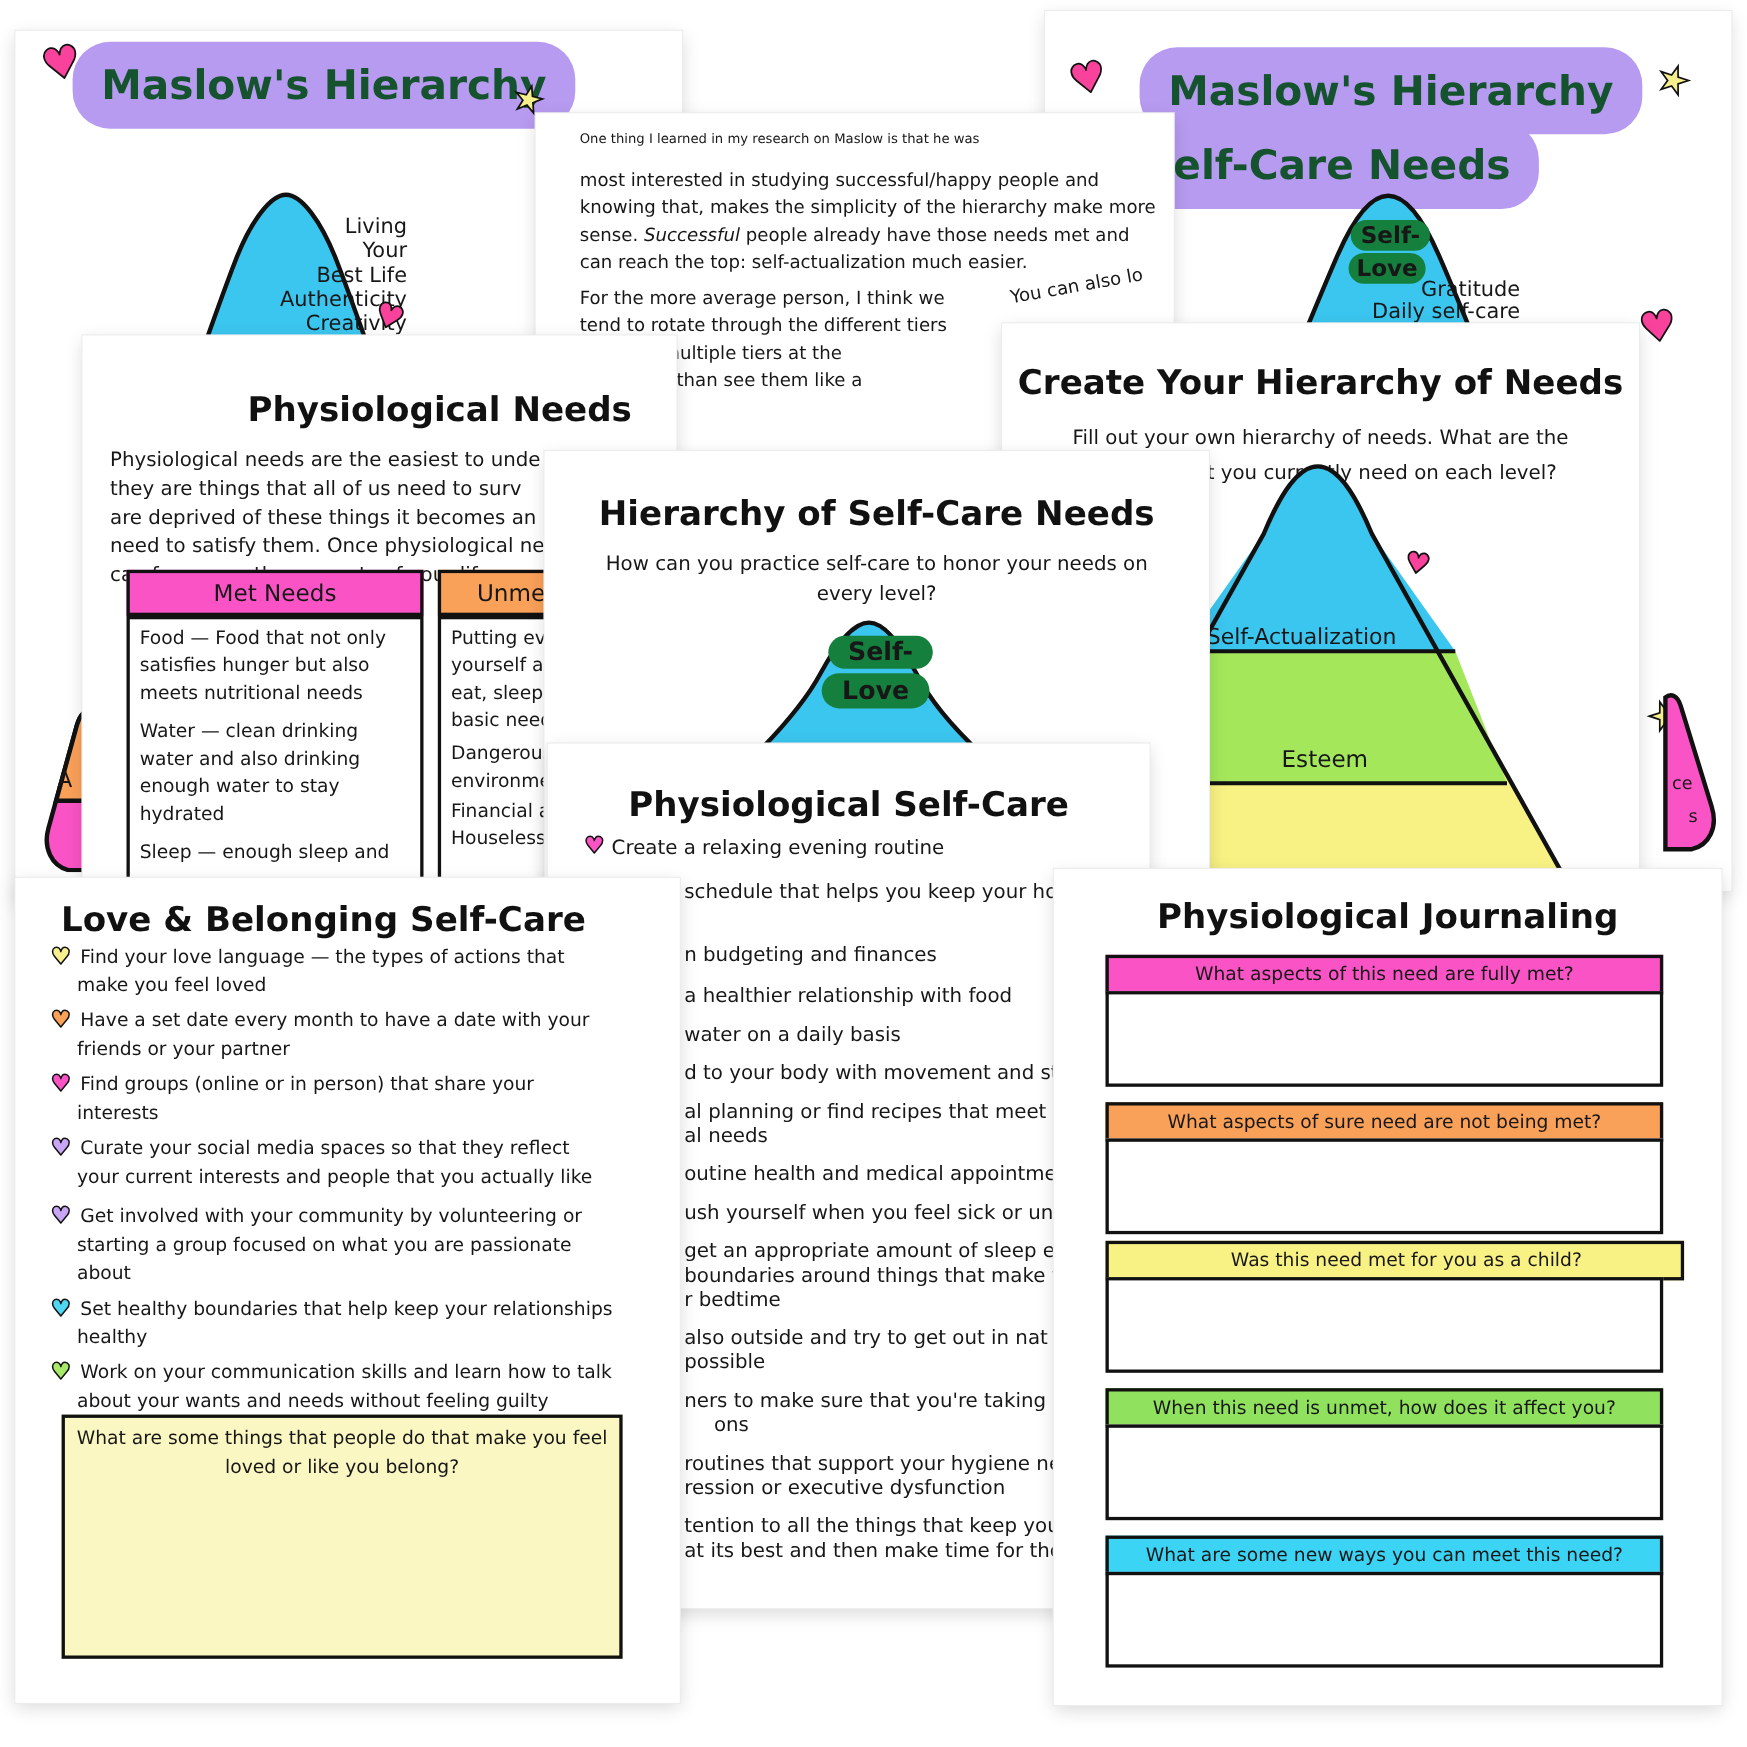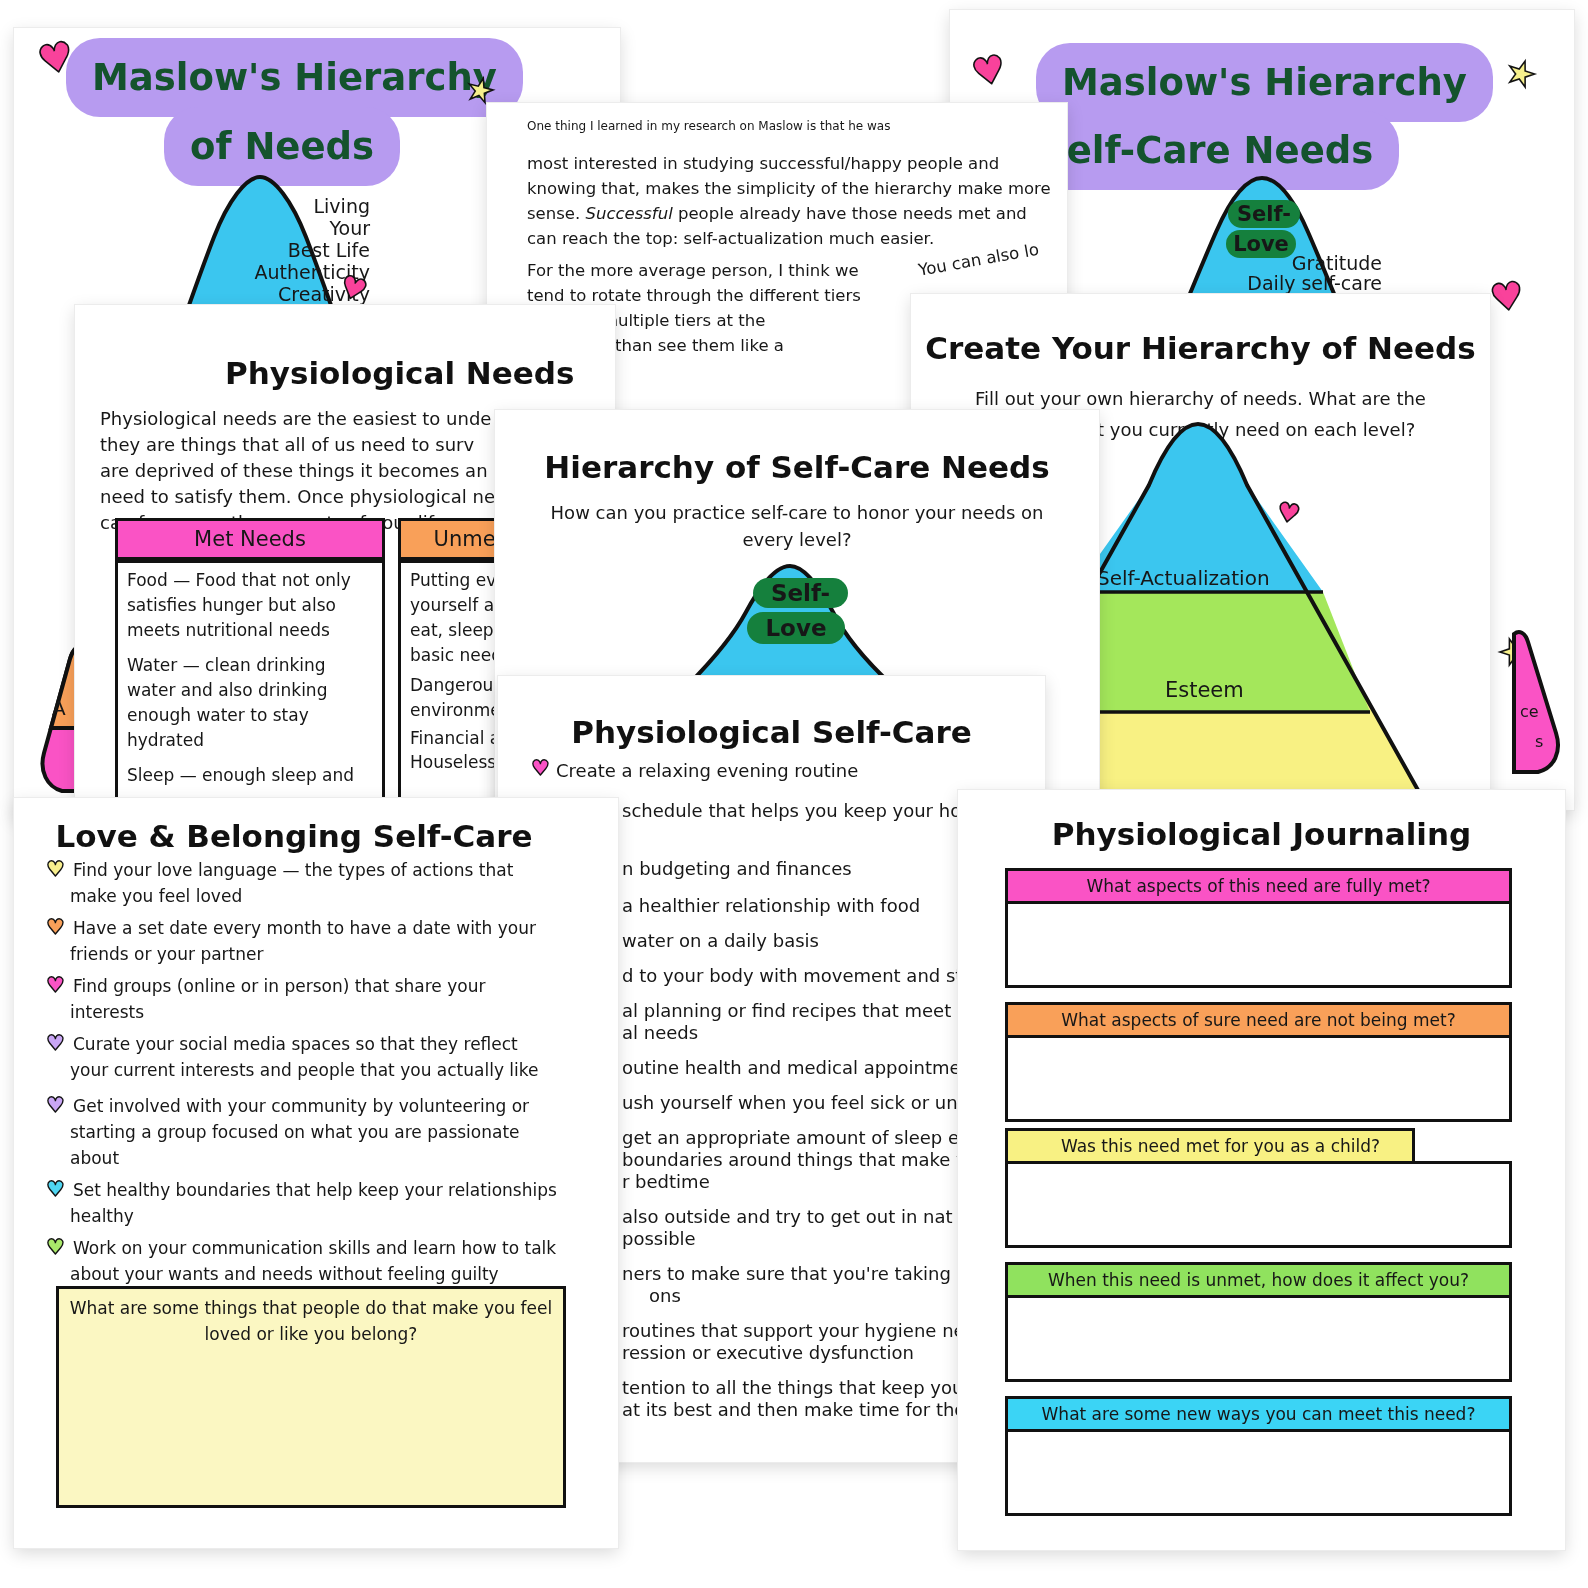--- a/index.html
+++ b/index.html
@@ -25,21 +25,20 @@
   .pyr-label{position:absolute;text-align:right;font-size:19px;white-space:nowrap;}
 </style>
 </head>
 <body>
 
 <div id="canvas">
 
   <div class="page" style="left:14px;top:28px;width:606px;height:790px;z-index:1;">
     <span class="heart" style="left:24px;top:10px;font-size:40px;transform:rotate(-12deg);">♥</span>
     <div class="pill" style="left:52px;top:10px;">Maslow's Hierarchy</div>
-    <div class="pill" style="left:150px;top:79px;">of Needs</div>
     <span class="star" style="left:452px;top:46px;font-size:32px;transform:rotate(14deg);">★</span>
     <svg style="position:absolute;left:136px;top:139px;" width="220" height="200" viewBox="0 0 220 200">
       <path d="M110,10 C96,10 78,34 64,70 C50,106 34,152 18,198 L202,198 C186,152 170,106 156,70 C142,34 124,10 110,10 Z" style="fill:var(--pyramid_blue);stroke:#111;stroke-width:4;"></path>
     </svg>
     <div class="pyr-label" style="left:136px;top:167px;width:220px;">Living</div>
     <div class="pyr-label" style="left:136px;top:189px;width:220px;">Your</div>
     <div class="pyr-label" style="left:136px;top:211px;width:220px;">Best Life</div>
     <div class="pyr-label" style="left:136px;top:233px;width:220px;">Authenticity</div>
     <div class="pyr-label" style="left:136px;top:255px;width:220px;">Creativity</div>
     <span class="heart" style="left:326px;top:246px;font-size:30px;transform:rotate(18deg);">♥</span>
@@ -206,21 +205,21 @@
 
   <div class="page" style="left:958px;top:790px;width:607px;height:760px;z-index:6;">
     <div class="title ctr" style="left:0;top:26px;width:607px;">Physiological Journaling</div>
 
     <div class="hdr-box" style="left:47px;top:78px;width:507px;height:36px;background:var(--journal_pink);">What aspects of this need are fully met?</div>
     <div class="body-box" style="left:47px;top:111px;width:507px;height:87px;"></div>
 
     <div class="hdr-box" style="left:47px;top:212px;width:507px;height:36px;background:var(--journal_orange);">What aspects of sure need are not being met?</div>
     <div class="body-box" style="left:47px;top:245px;width:507px;height:87px;"></div>
 
-    <div class="hdr-box" style="left:47px;top:338px;width:410px;height:36px;background:var(--journal_yellow);padding-left:21px;">Was this need met for you as a child?</div>
+    <div class="hdr-box" style="left:47px;top:338px;width:526px;height:36px;background:var(--journal_yellow);padding-left:21px;">Was this need met for you as a child?</div>
     <div class="body-box" style="left:47px;top:371px;width:507px;height:87px;"></div>
 
     <div class="hdr-box" style="left:47px;top:472px;width:507px;height:36px;background:var(--journal_green);">When this need is unmet, how does it affect you?</div>
     <div class="body-box" style="left:47px;top:505px;width:507px;height:87px;"></div>
 
     <div class="hdr-box" style="left:47px;top:606px;width:507px;height:36px;background:var(--journal_cyan);">What are some new ways you can meet this need?</div>
     <div class="body-box" style="left:47px;top:639px;width:507px;height:87px;"></div>
   </div>
 
 </div>

